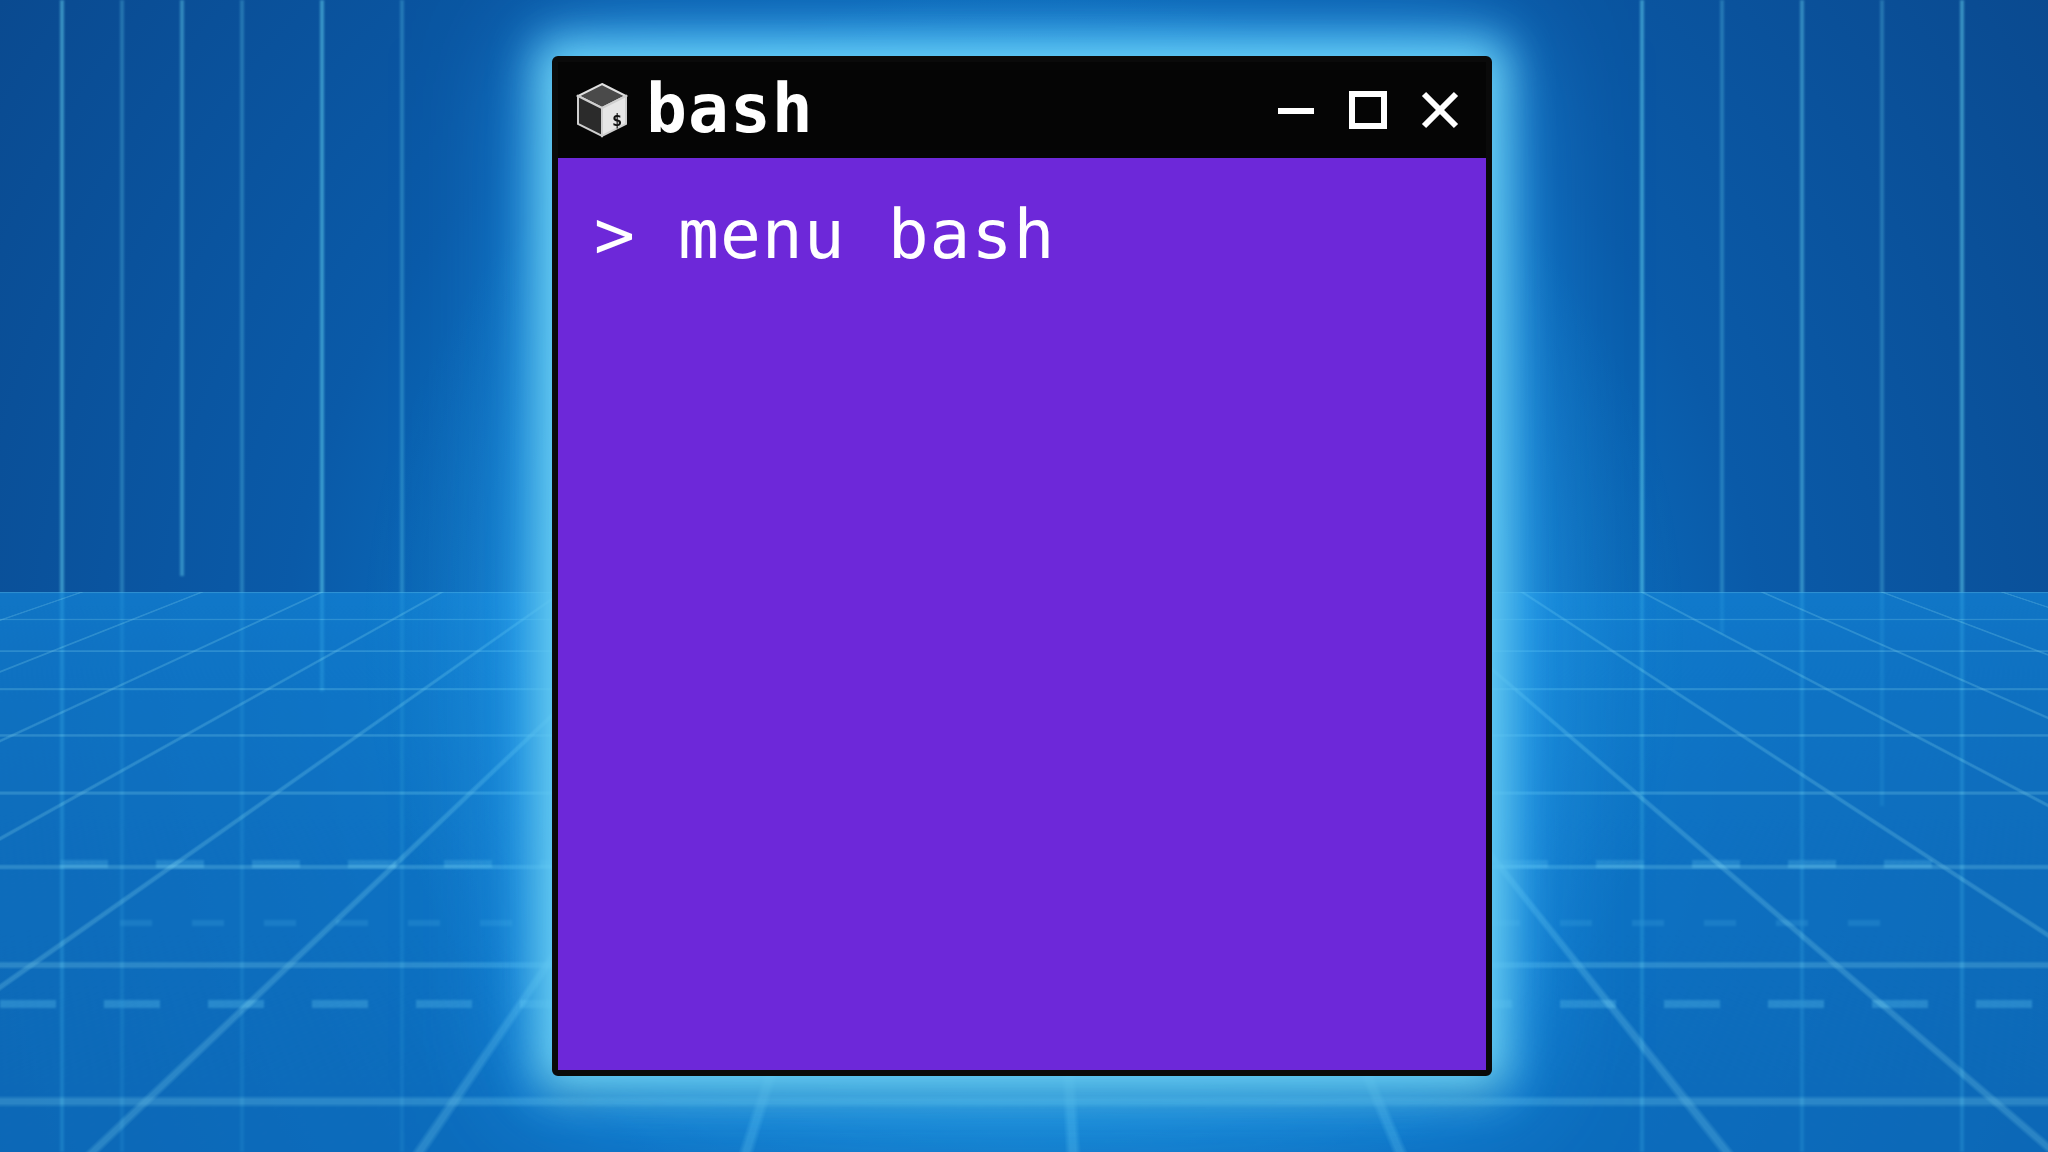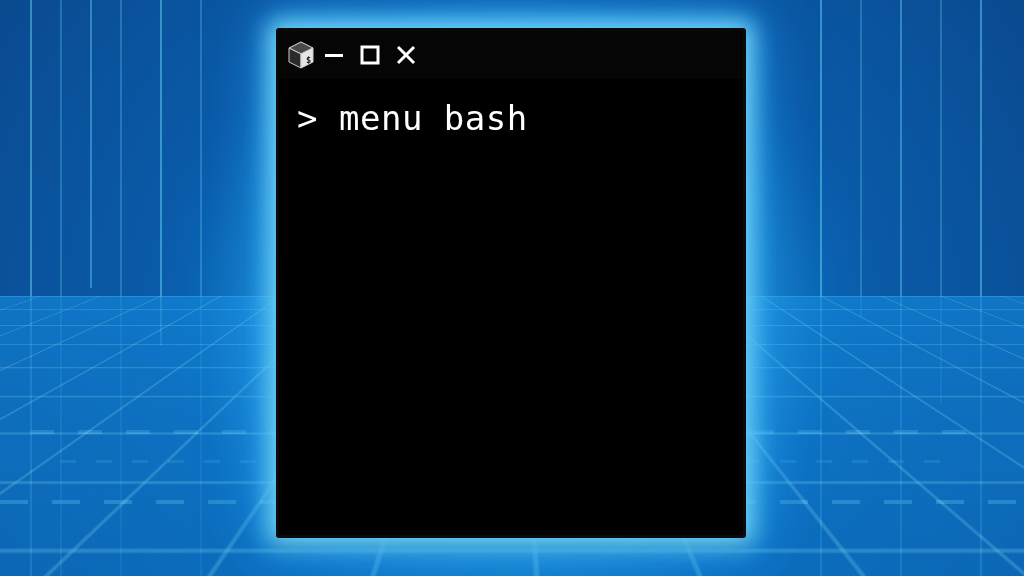--- a/index.html
+++ b/index.html
@@ -124,21 +124,21 @@
       display: flex;
       align-items: center;
       justify-content: center;
       color: #fff;
       cursor: default;
     }
     .win-btn svg { display: block; }
 
     .terminal-body {
       flex: 1;
-      background: #000000;
+      background: #6d28d9;
       padding: 18px 18px;
     }
     .prompt-line {
       color: #ffffff;
       font-family: 'DejaVu Sans Mono', 'Courier New', monospace;
       font-size: 34px;
       line-height: 1.25;
       white-space: pre;
       letter-spacing: 0.5px;
     }
@@ -154,20 +154,21 @@
   <div class="titlebar">
     <span class="app-icon">
       <svg width="30" height="30" viewBox="0 0 30 30">
 
         <polygon points="15,2 27,8 15,14 3,8" fill="#4a4a4a" stroke="#e0e0e0" stroke-width="1"></polygon>
         <polygon points="3,8 15,14 15,28 3,22" fill="#2b2b2b" stroke="#cfcfcf" stroke-width="1"></polygon>
         <polygon points="27,8 15,14 15,28 27,22" fill="#e6e6e6" stroke="#cfcfcf" stroke-width="1"></polygon>
         <text x="20" y="23" font-size="8.5" font-family="monospace" font-weight="900" fill="#111">$</text>
       </svg>
     </span>
+    <span class="app-title">bash</span>
     <div class="win-controls">
       <span class="win-btn">
         <svg width="20" height="20" viewBox="0 0 20 20">
             <rect x="1" y="9" width="18" height="3" fill="#fff"></rect>
           </svg>
       </span>
       <span class="win-btn">
         <svg width="20" height="20" viewBox="0 0 20 20">
             <rect x="2" y="2" width="16" height="16" fill="none" stroke="#fff" stroke-width="3"></rect>
           </svg>

